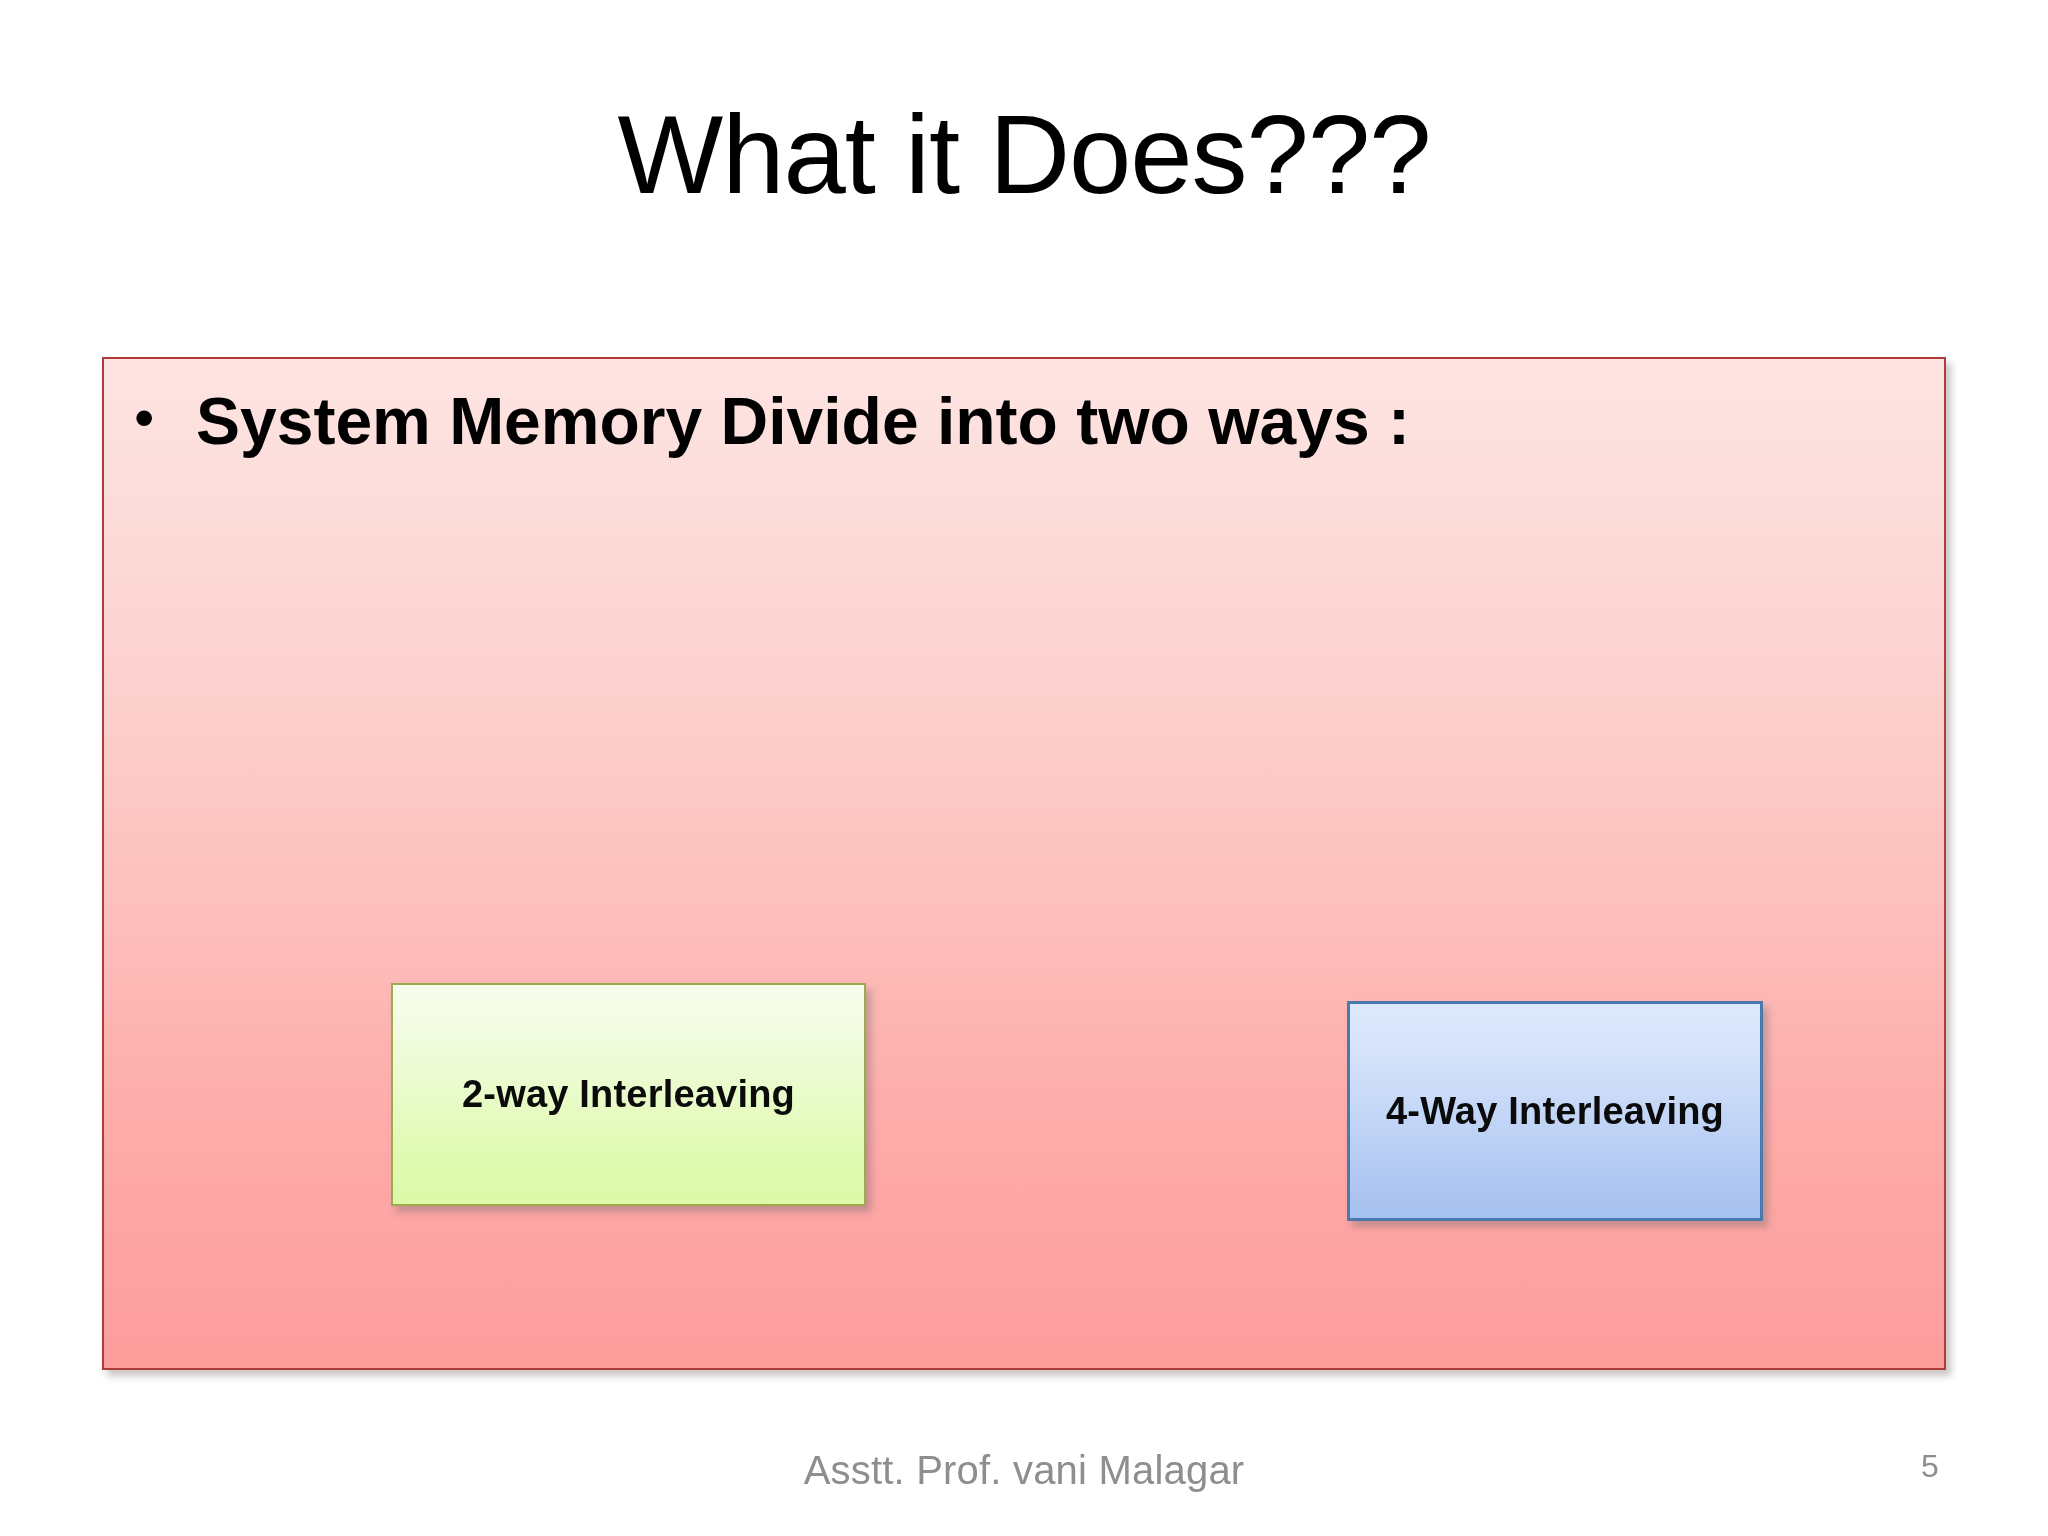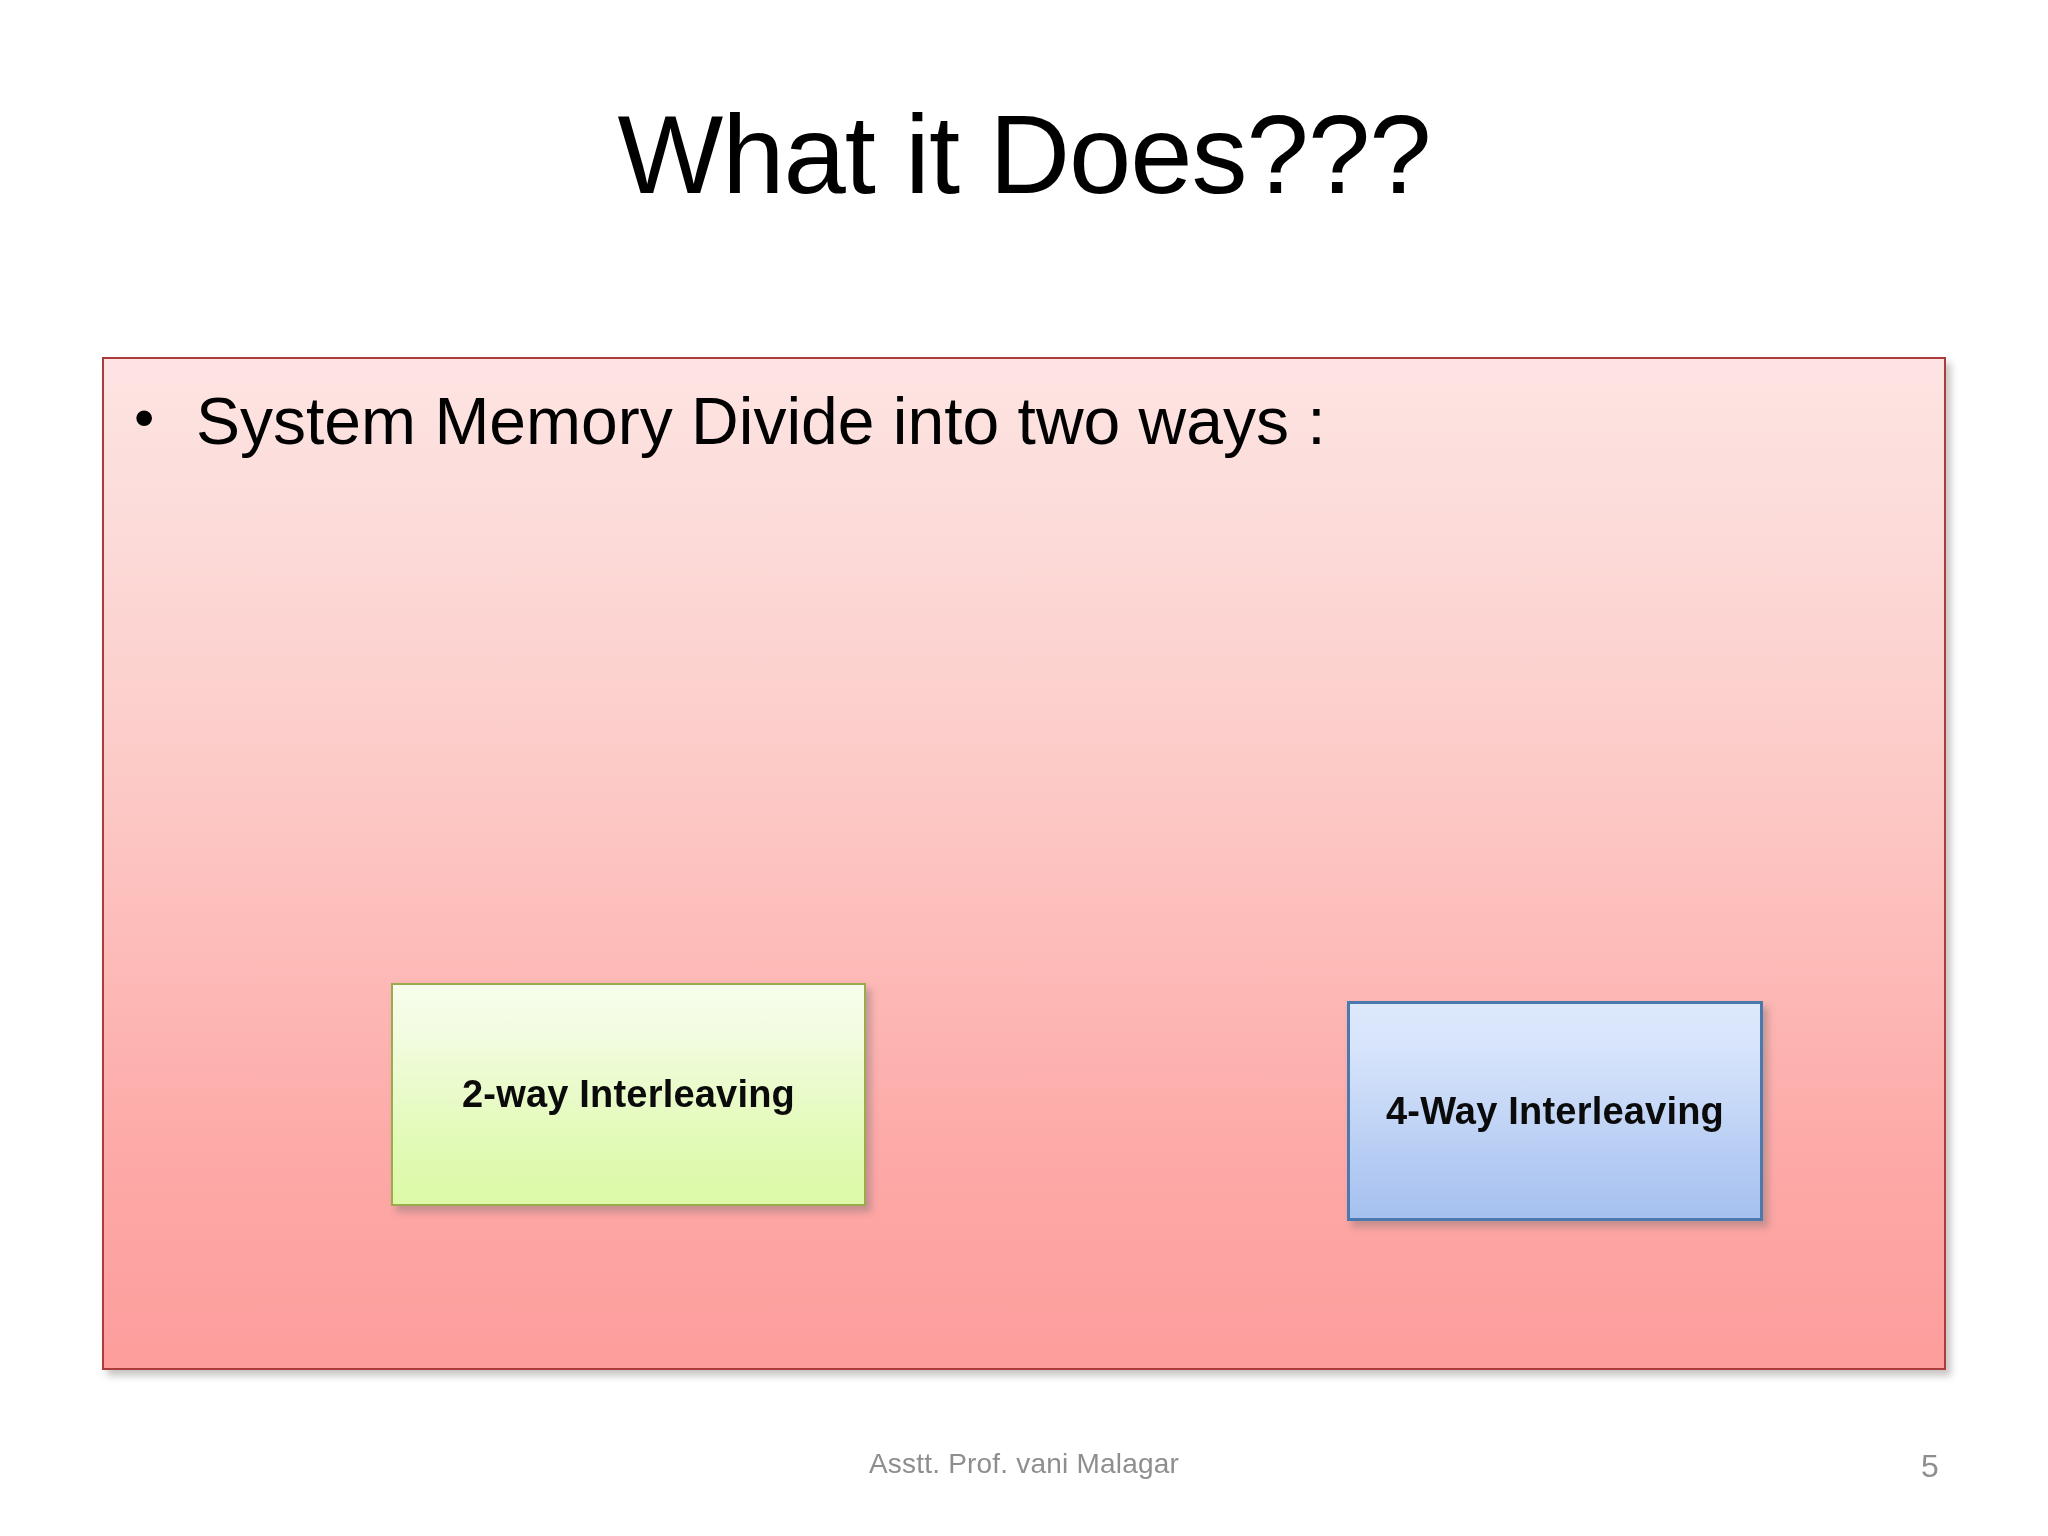--- a/index.html
+++ b/index.html
@@ -72,21 +72,21 @@
     line-height: 1.18;
     color: #000000;
     width: 62px;
     flex: 0 0 62px;
     text-align: left;
   }
   .bullet-text {
     font-size: 66px;
     line-height: 1.18;
     color: #000000;
-    font-weight: 400;
+    font-weight: 700;
     letter-spacing: 0px;
   }
 
   
   .option-box {
     position: absolute;
     box-sizing: border-box;
     display: flex;
     align-items: center;
     justify-content: center;
@@ -130,21 +130,21 @@
     box-shadow: 5px 6px 7px rgba(120,110,110,0.42);
   }
 
   
   .footer-note {
     position: absolute;
     left: 0;
     top: 1448px;
     width: 2048px;
     text-align: center;
-    font-size: 28px;
+    font-size: 40px;
     color: #8e8e8e;
     letter-spacing: 0.2px;
   }
   .footer-page {
     position: absolute;
     left: 1860px;
     top: 1448px;
     width: 140px;
     text-align: center;
     font-size: 32px;

